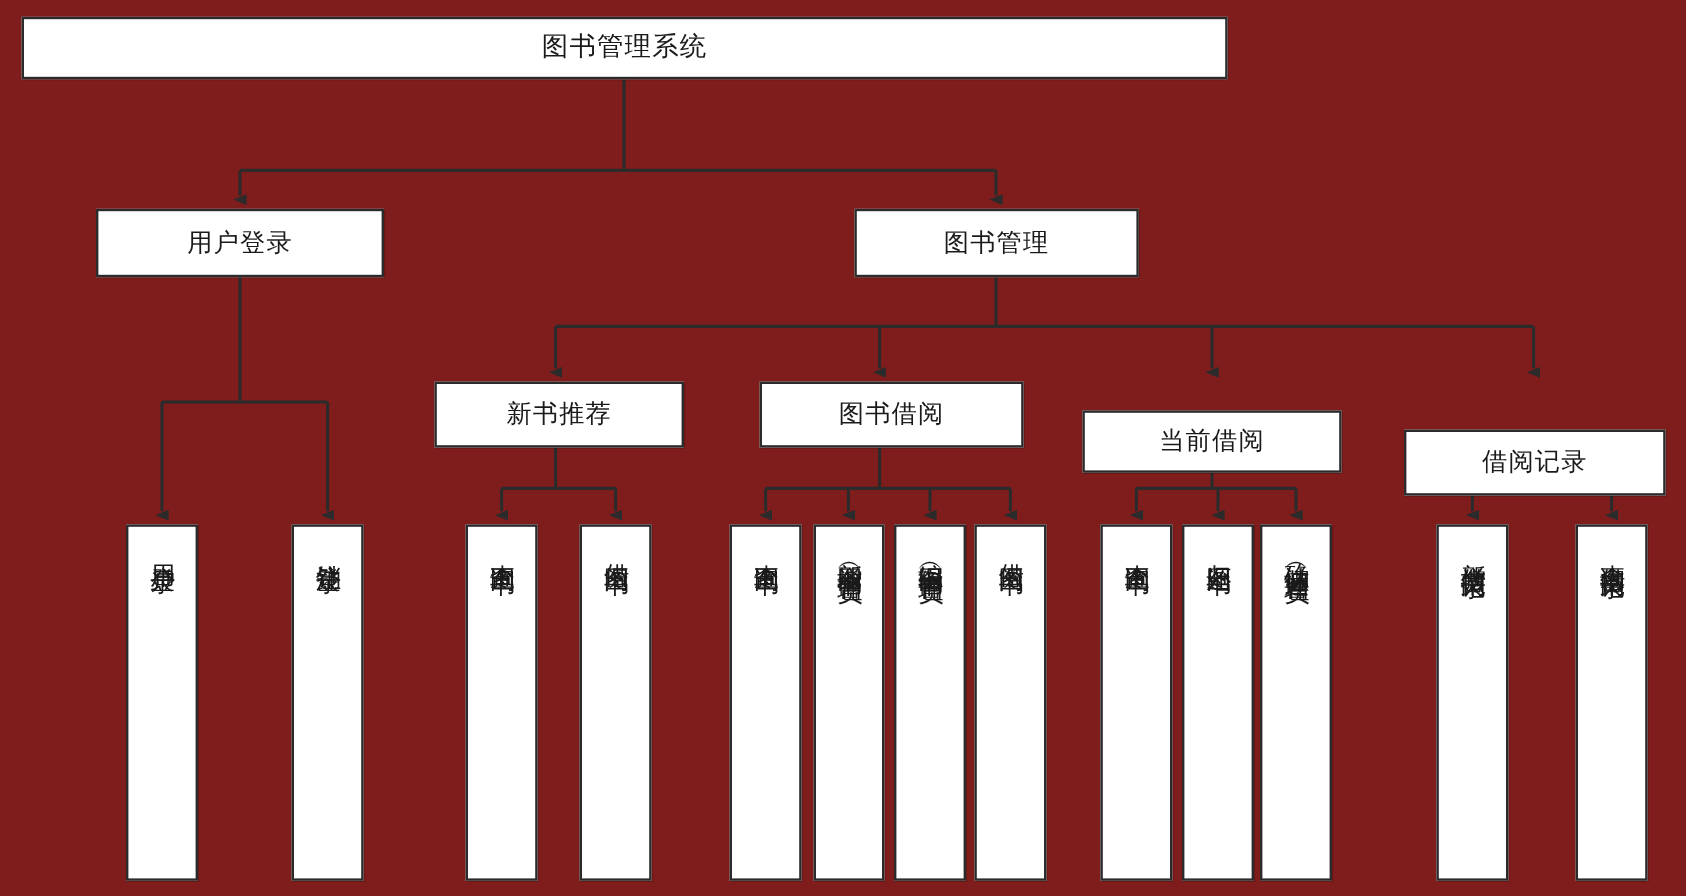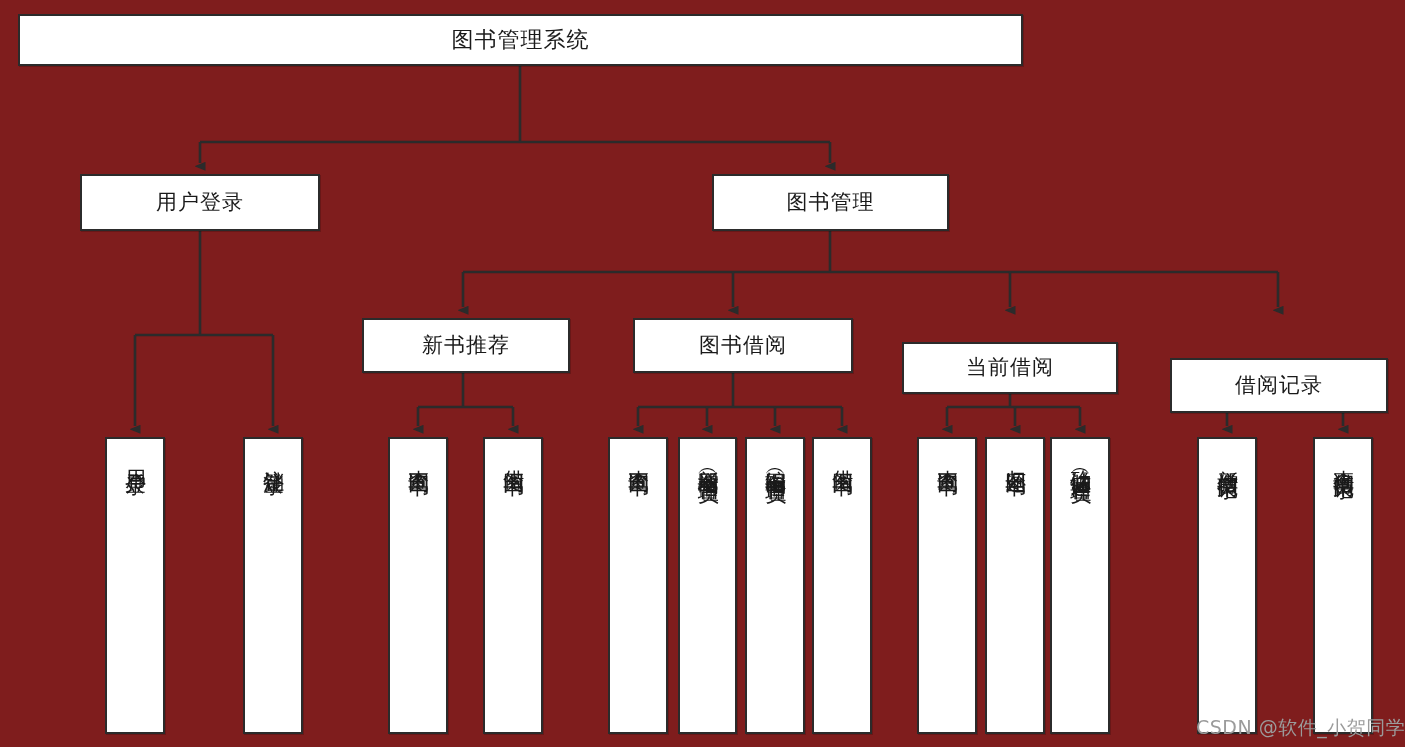--- a/index.html
+++ b/index.html
@@ -172,15 +172,14 @@
         <span class="vlabel">确认归还（管理员）</span>
       </div>
       <div class="node vert" style="left: 1197px; top: 437px; width: 60px; height: 297px;">
         <span class="vlabel">新增借阅记录</span>
       </div>
       <div class="node vert" style="left: 1313px; top: 437px; width: 60px; height: 297px;">
         <span class="vlabel">查询借阅记录</span>
       </div>
     </div>
 
-  <div class="watermark" style="left: 1196px; top: 715px;">CSDN @软件_小贺同学</div>
 
 </div>
 
 </body></html>

